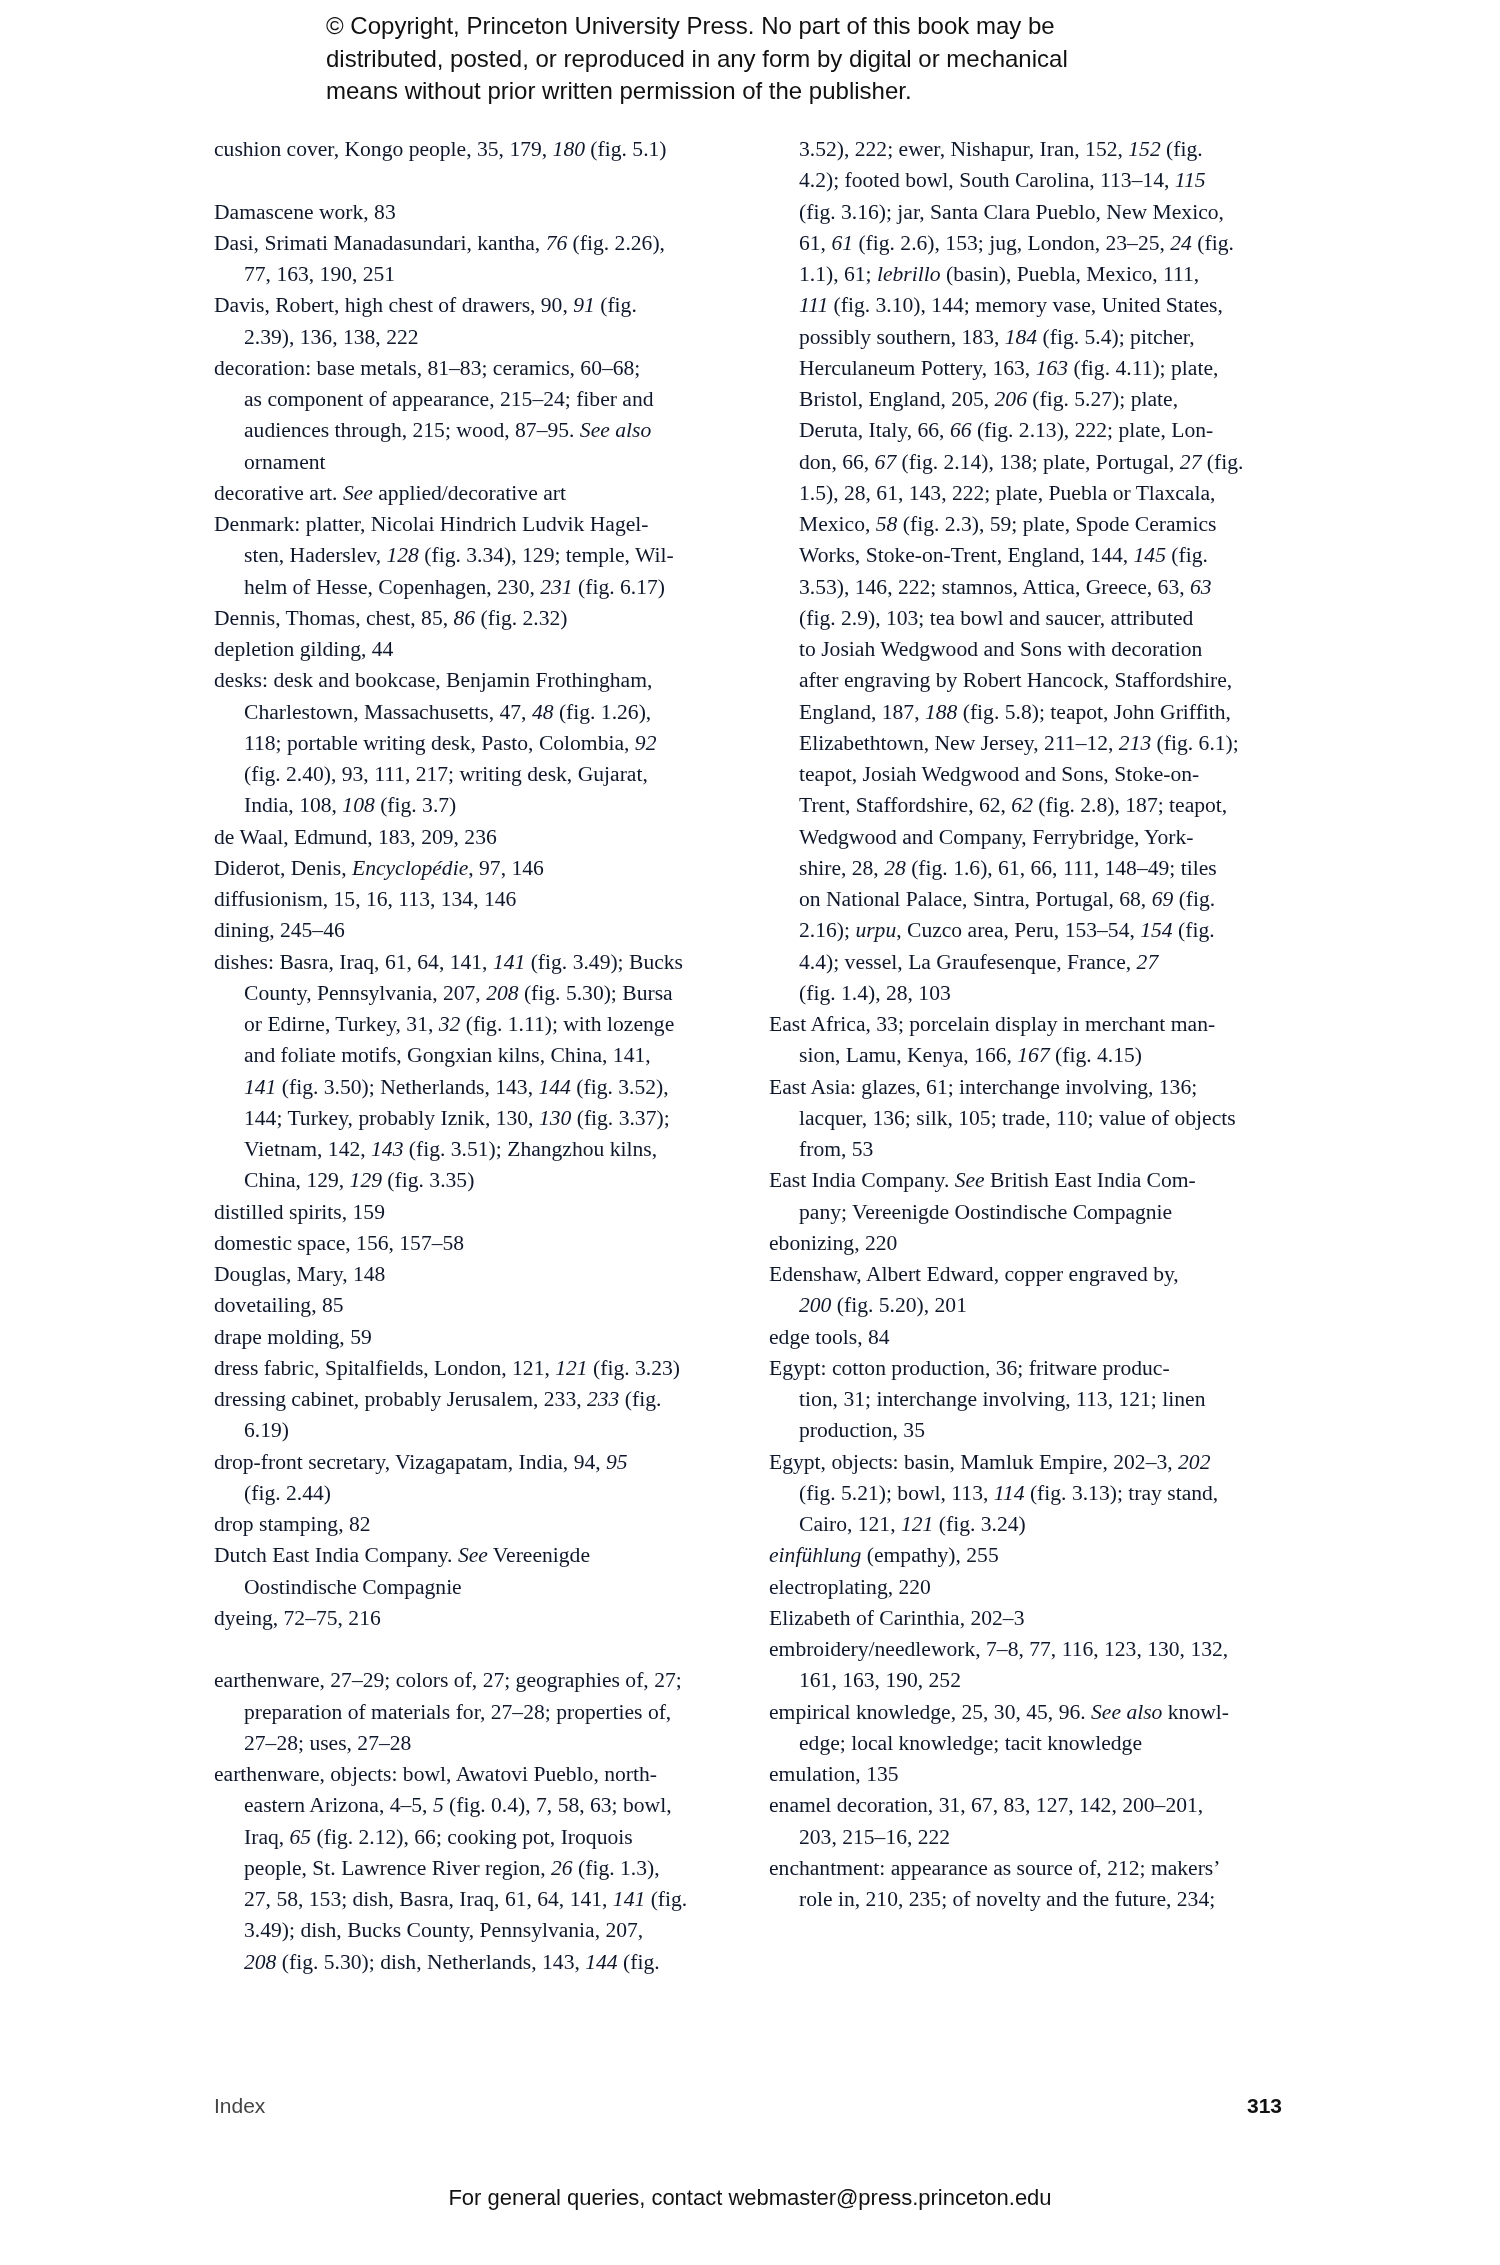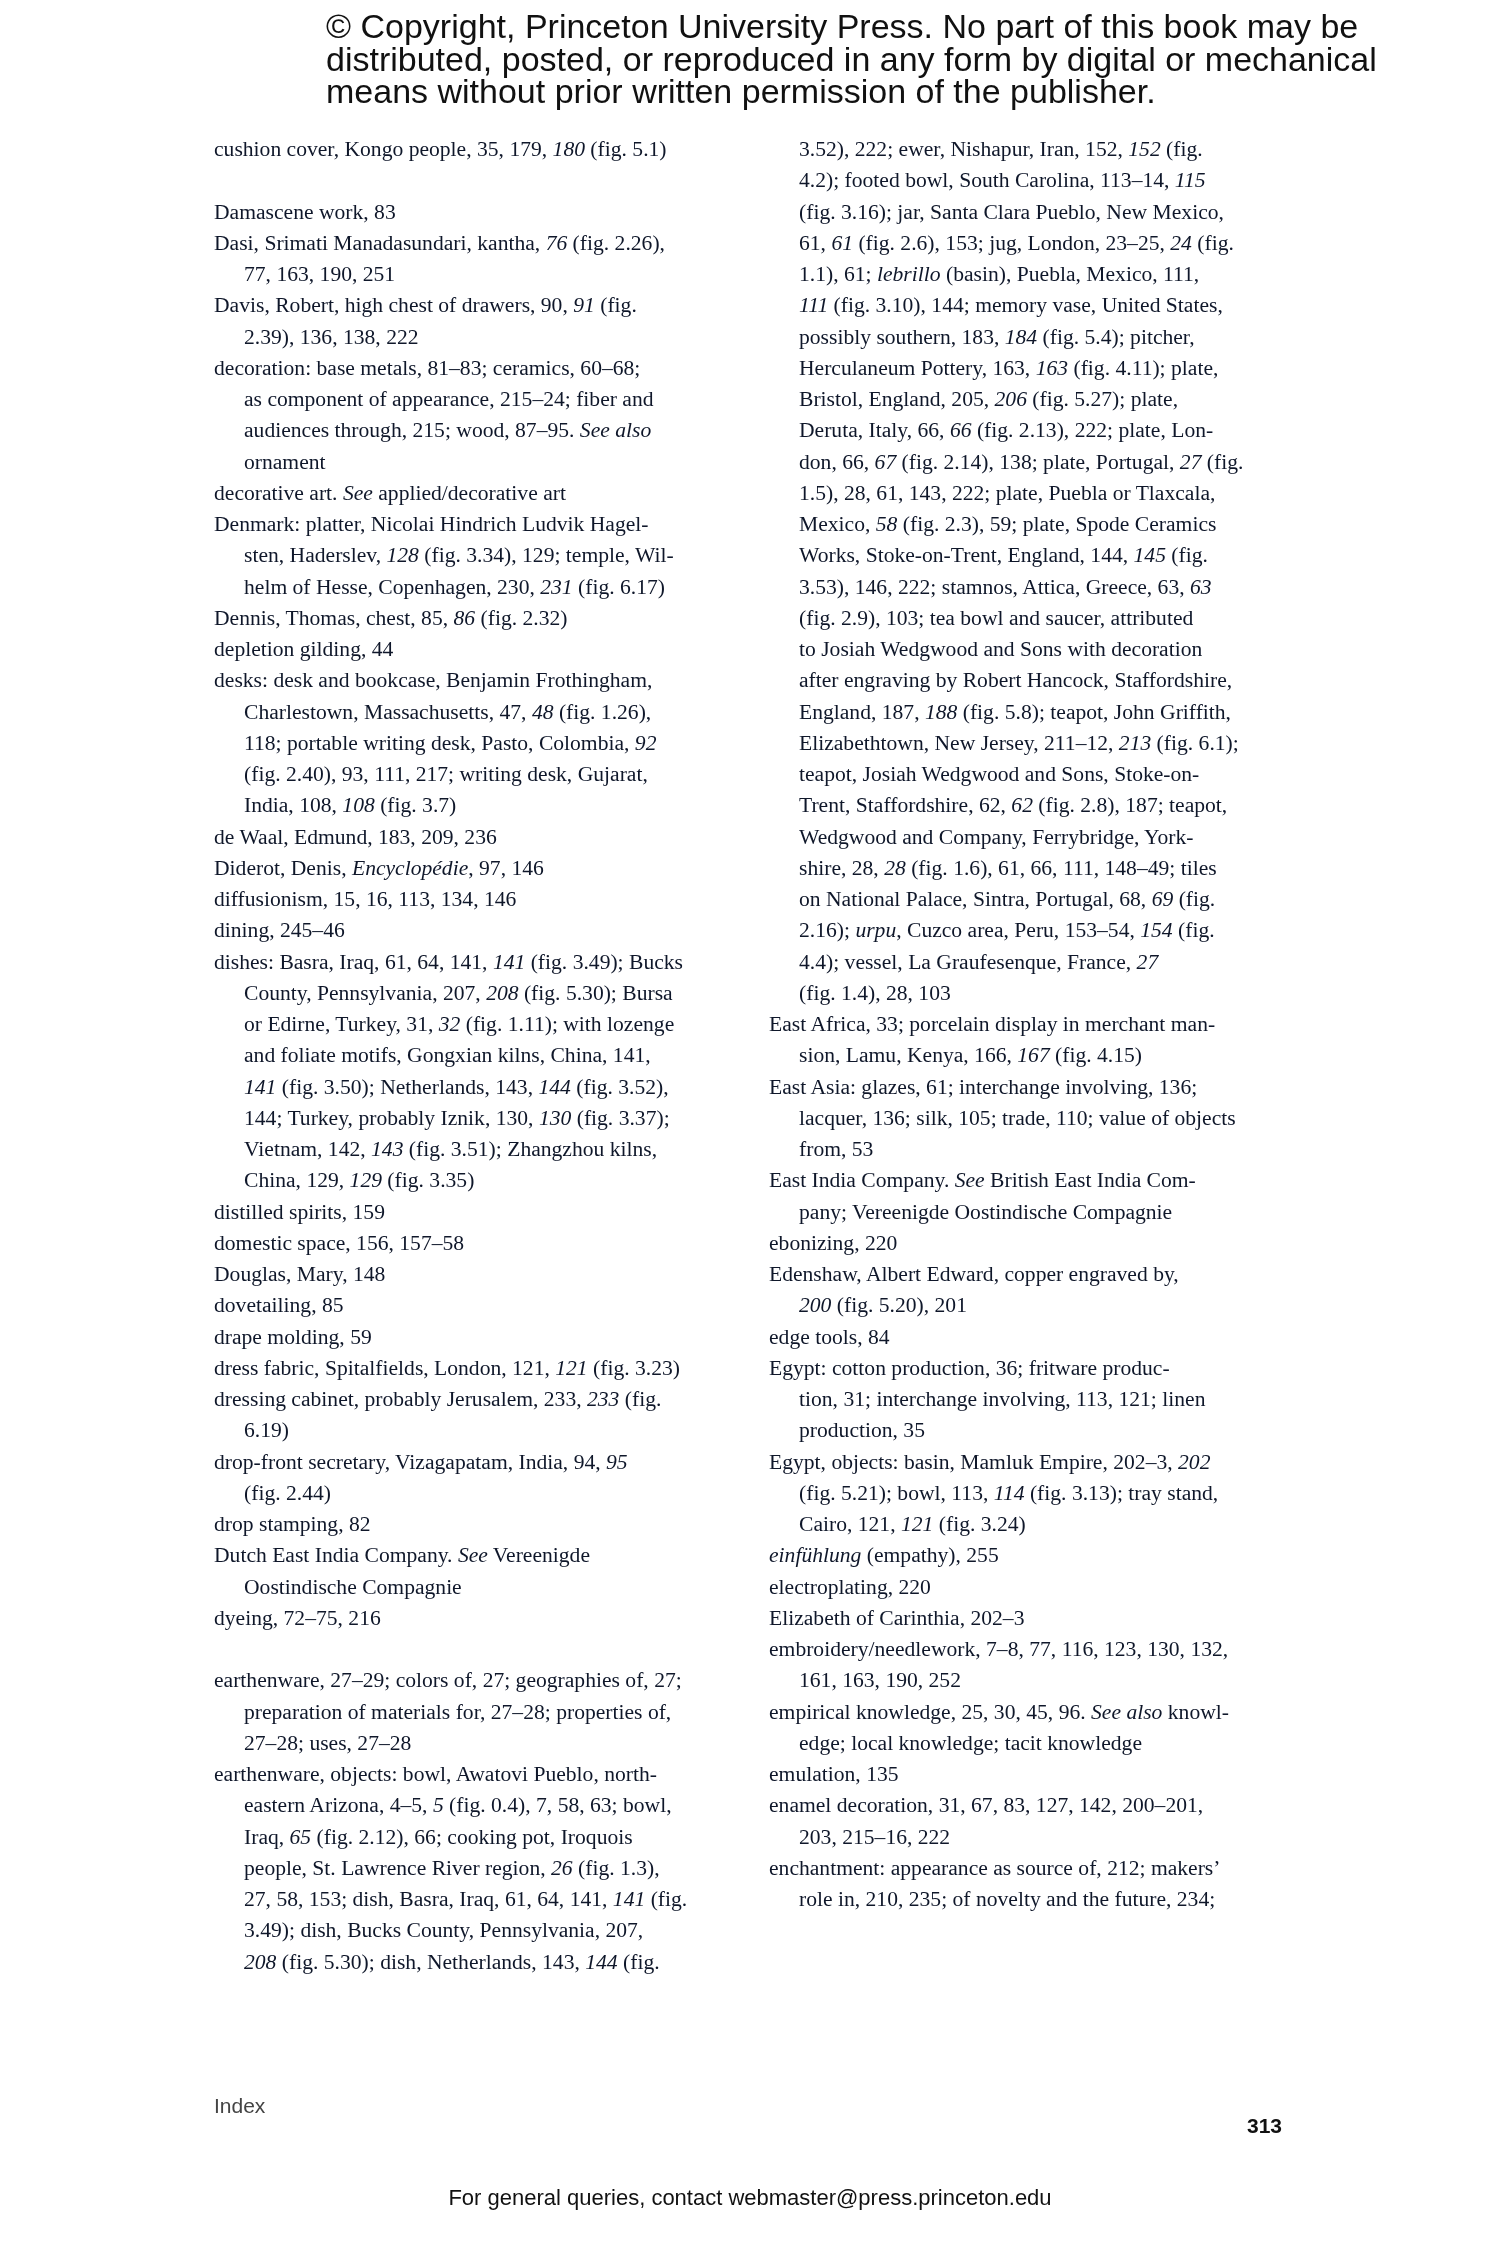--- a/index.html
+++ b/index.html
@@ -1,38 +1,38 @@
 <!DOCTYPE html>
 <html><head>
 <meta charset="utf-8">
 <style>
   html, body { margin: 0; padding: 0; background: #ffffff; }
   body { width: 1500px; height: 2265px; position: relative; overflow: hidden; color: #231f20; }
   .notice {
     position: absolute; left: 326px; top: 10px; width: 900px;
-    font-family: "Liberation Sans", sans-serif; font-size: 34px; line-height: 32.5px; color: #111;
+    font-family: "Liberation Sans", sans-serif; font-size: 24px; line-height: 32.5px; color: #111;
   }
   .notice div { white-space: nowrap; }
   .col {
     position: absolute; top: 134px;
     font-family: "Liberation Serif", serif; font-size: 21.6px; line-height: 31.25px; color: #0f172a;
   }
   .col.left { left: 214px; width: 520px; }
   .col.right { left: 769px; width: 520px; }
   .entry { margin: 0; }
   .ln { white-space: nowrap; }
   .ln.indent { padding-left: 30px; }
   .gap { height: 31.25px; }
   i { font-style: italic; }
   .running-foot {
     position: absolute; top: 2094px; left: 214px; width: 1068px;
     font-family: "Liberation Sans", sans-serif; font-size: 21px;
   }
   .running-foot .label { position: absolute; left: 0; color: #444; }
-  .running-foot .pageno { position: absolute; right: 0; font-weight: bold; color: #111; margin-top: 20px; }
+  .running-foot .pageno { position: absolute; right: 0; font-weight: bold; color: #111; }
   .contact {
     position: absolute; top: 2185px; left: 0; width: 1500px; text-align: center;
     font-family: "Liberation Sans", sans-serif; font-size: 22px; color: #111;
   }
 </style>
 </head>
 <body>
 
 <div class="notice">
   <div>© Copyright, Princeton University Press. No part of this book may be</div>

